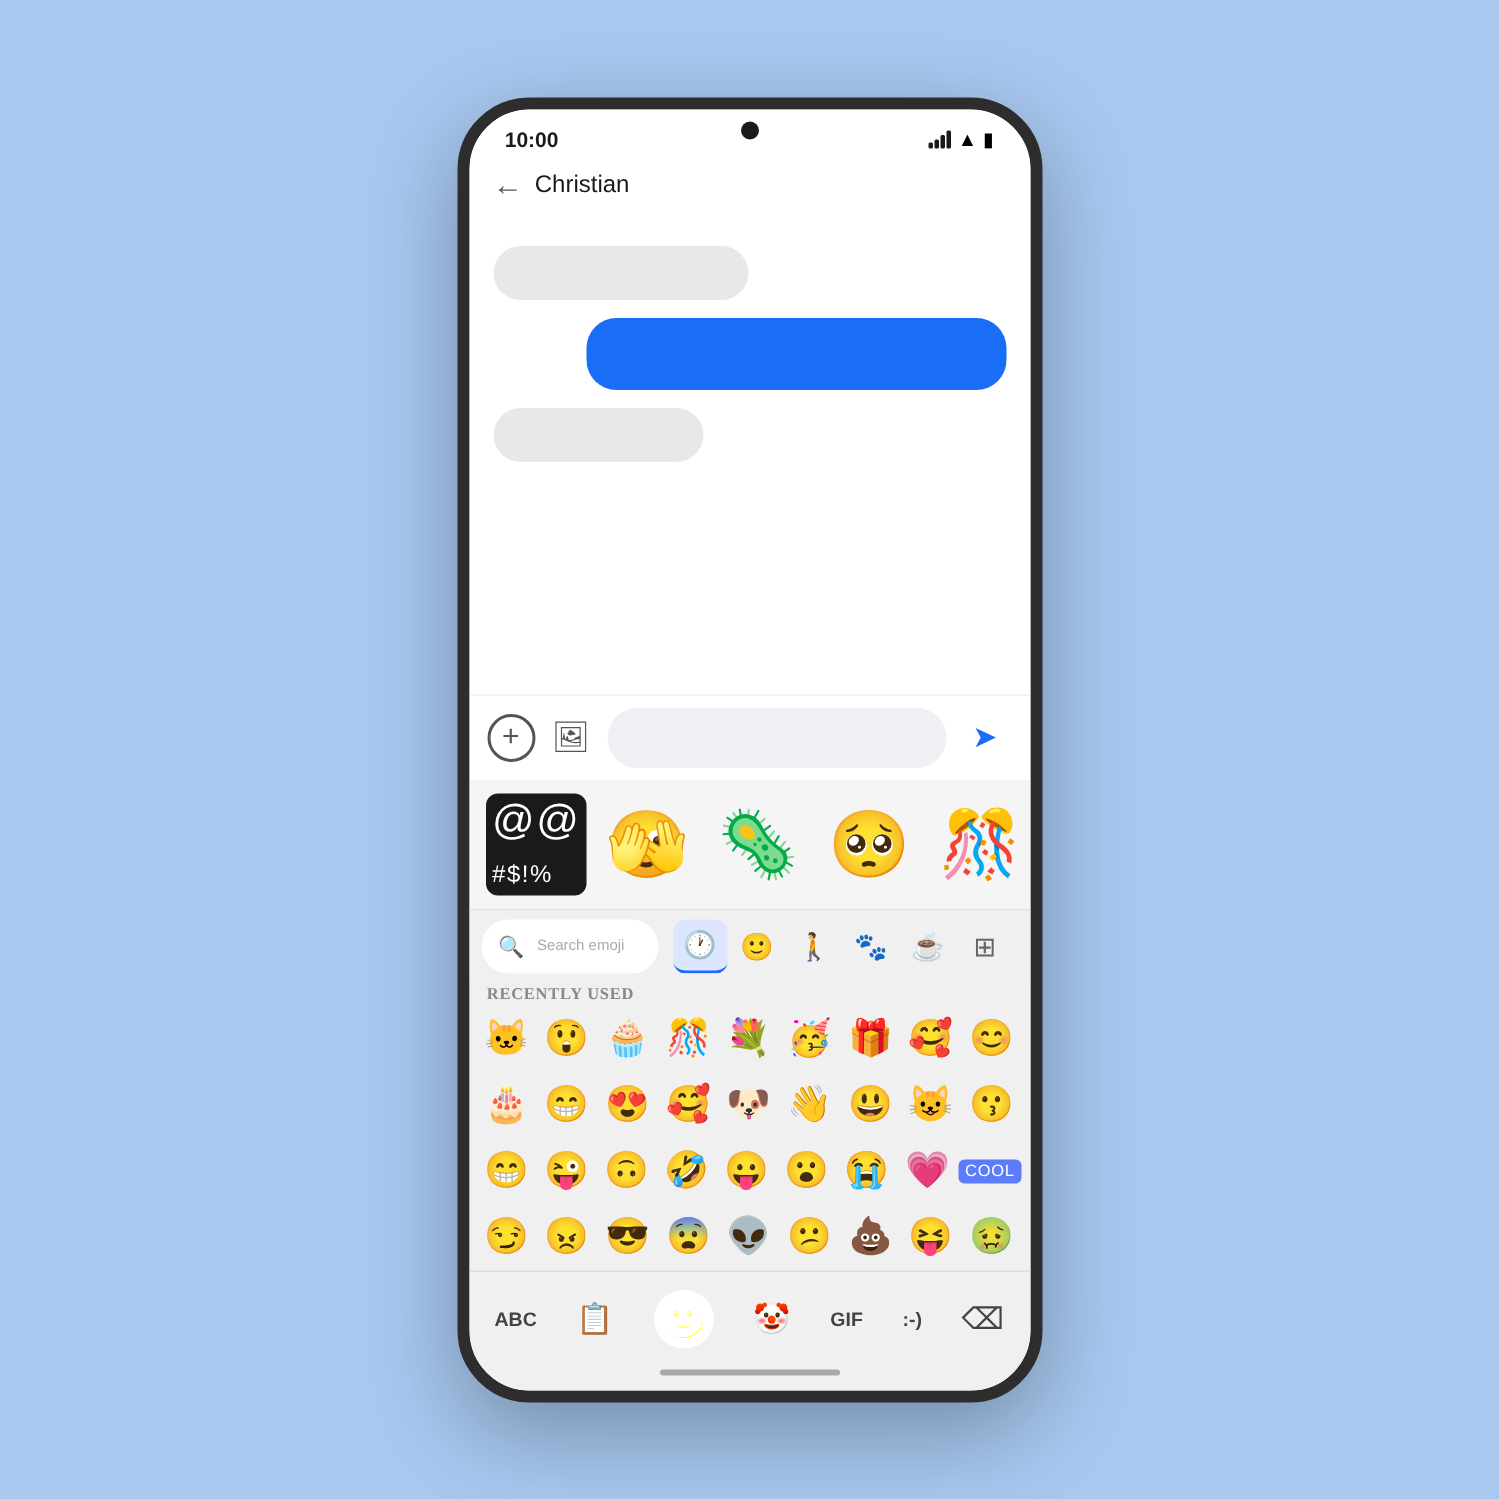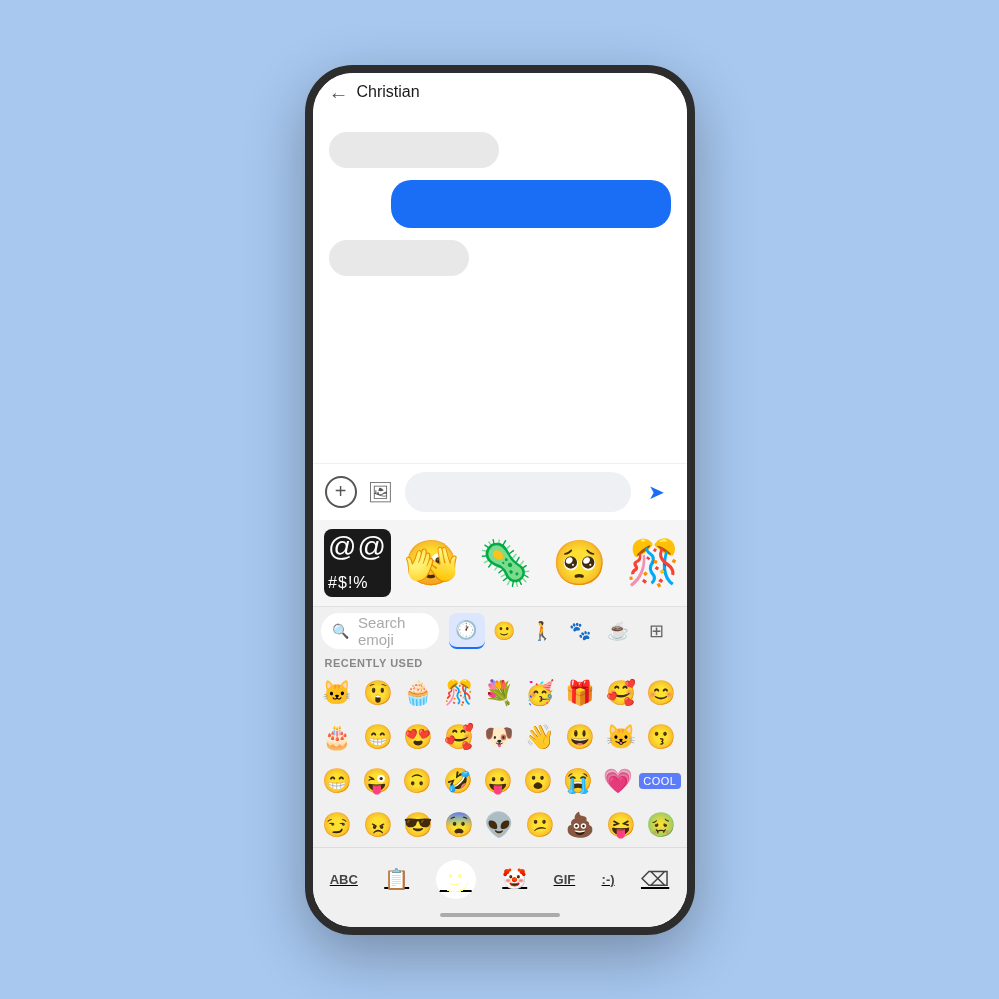--- a/index.html
+++ b/index.html
@@ -197,21 +197,21 @@
       align-items: center;
       padding: 0 12px;
       gap: 8px;
     }
     .search-icon-text {
       color: #888;
       font-size: 14px;
     }
     .search-placeholder {
       color: #aaa;
-      font-size: 15px;
+      font-size: 10px;
     }
     .emoji-cat-bar {
       display: flex;
       align-items: center;
       padding: 0 4px;
       gap: 2px;
       justify-content: flex-end;
     }
     .emoji-cat-icon {
       width: 36px;
@@ -226,20 +226,21 @@
     .emoji-cat-icon.active {
       color: #1a6ef5;
       border-bottom: 2px solid #1a6ef5;
     }
     .recently-used-label {
       padding: 4px 12px 2px;
       font-size: 11px;
       font-weight: 700;
       color: #888;
       letter-spacing: 0.5px;
+      font-family: Liberation Serif, serif;
     }
     .emoji-grid {
       display: grid;
       grid-template-columns: repeat(9, 1fr);
       padding: 2px 6px;
       gap: 2px;
     }
     .emoji-cell {
       display: flex;
       align-items: center;
@@ -269,21 +270,20 @@
     }
     .kb-btn {
       display: flex;
       flex-direction: column;
       align-items: center;
       justify-content: flex-end;
       gap: 2px;
       cursor: pointer;
       padding: 4px 8px;
       border-radius: 8px;
-      text-decoration: underline;
     }
     .kb-btn-text {
       font-size: 13px;
       font-weight: 600;
       color: #444;
     }
     .kb-icon {
       font-size: 20px;
       color: #444;
     }
@@ -328,20 +328,34 @@
     .battery-shape {
       font-size: 13px;
     }
   </style>
 </head>
 <body>
 
 <div class="phone">
   <div class="phone-inner">
 
+    <div class="status-bar">
+      <span class="status-time">10:00</span>
+      <div class="status-notch"></div>
+      <div class="status-icons">
+        <div class="signal-bars">
+          <span></span>
+            <span></span>
+            <span></span>
+            <span></span>
+        </div>
+        <span class="wifi-shape">▲</span>
+        <span class="battery-shape">▮</span>
+      </div>
+    </div>
 
     <div class="top-bar">
       <span class="back-arrow">←</span>
       <span class="contact-name">Christian</span>
     </div>
 
     <div class="chat-area">
       <div class="msg-bubble-left"></div>
       <div class="msg-bubble-right"></div>
       <div class="msg-bubble-left2"></div>

